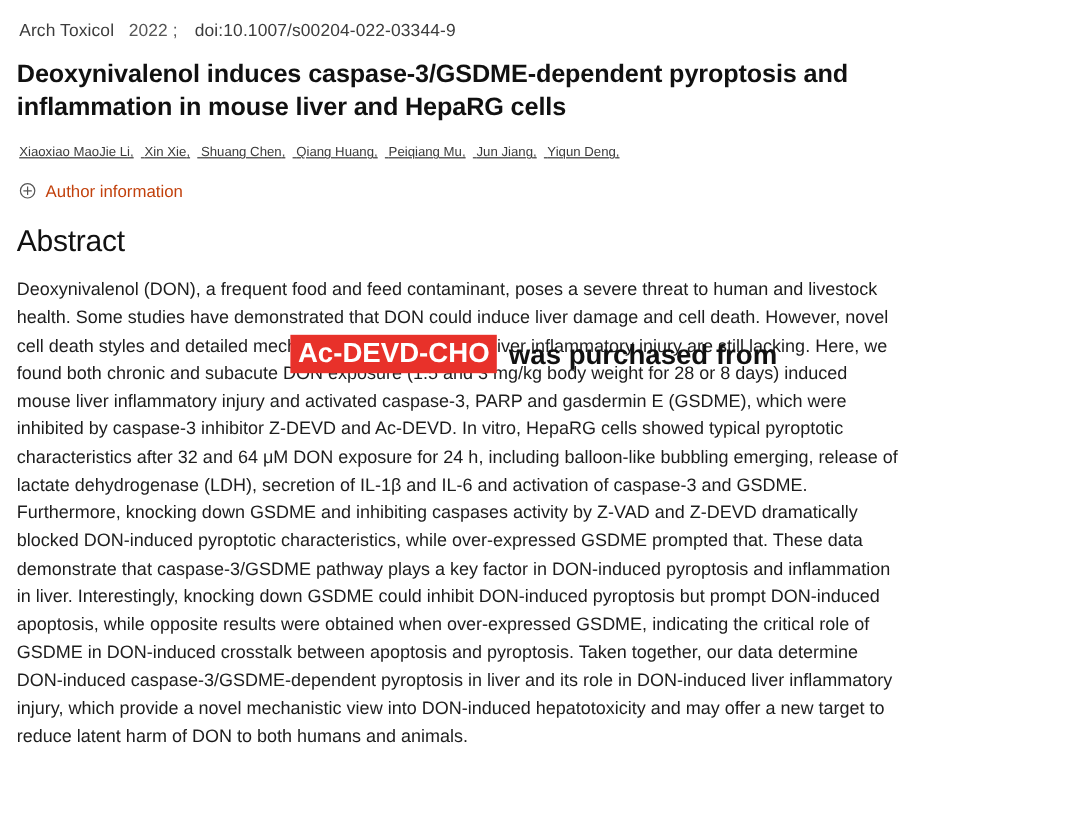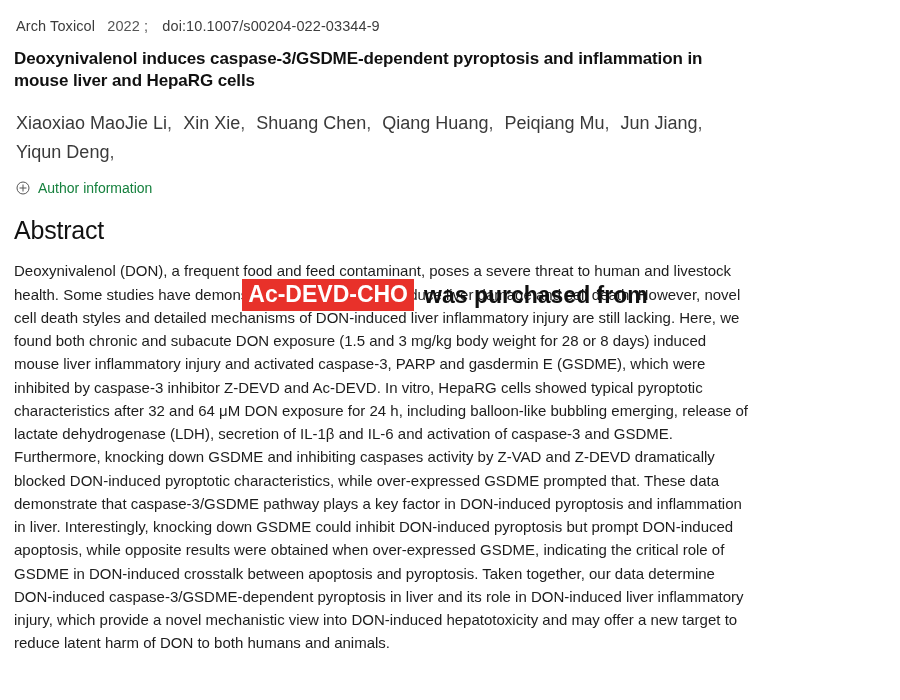--- a/index.html
+++ b/index.html
@@ -33,41 +33,42 @@
   }
   .journal-line .jyear {
     margin-left: 8px;
     color: #555;
   }
   .journal-line .jdoi {
     margin-left: 10px;
     color: #3c3c3c;
   }
   h1.title {
-    font-size: 17px;
+    font-size: 21px;
     line-height: 1.32;
     font-weight: bold;
     margin: 0 0 16px 0;
     color: #111;
     max-width: 860px;
     letter-spacing: -0.1px;
   }
   .authors {
-    font-size: 18px;
+    font-size: 11px;
     color: #3a3a3a;
     margin: 0 0 14px 2px;
     line-height: 1.6;
+    text-decoration: underline;
   }
   .authors .sep {
     margin-right: 6px;
     color: #555;
   }
   .author-info {
     font-size: 14px;
-    color: #15803d;
+    color: #c2410c;
     margin: 0 0 20px 2px;
     display: flex;
     align-items: center;
     gap: 8px;
   }
   .plus-circle {
     display: inline-block;
     width: 14px;
     height: 14px;
     line-height: 13px;

